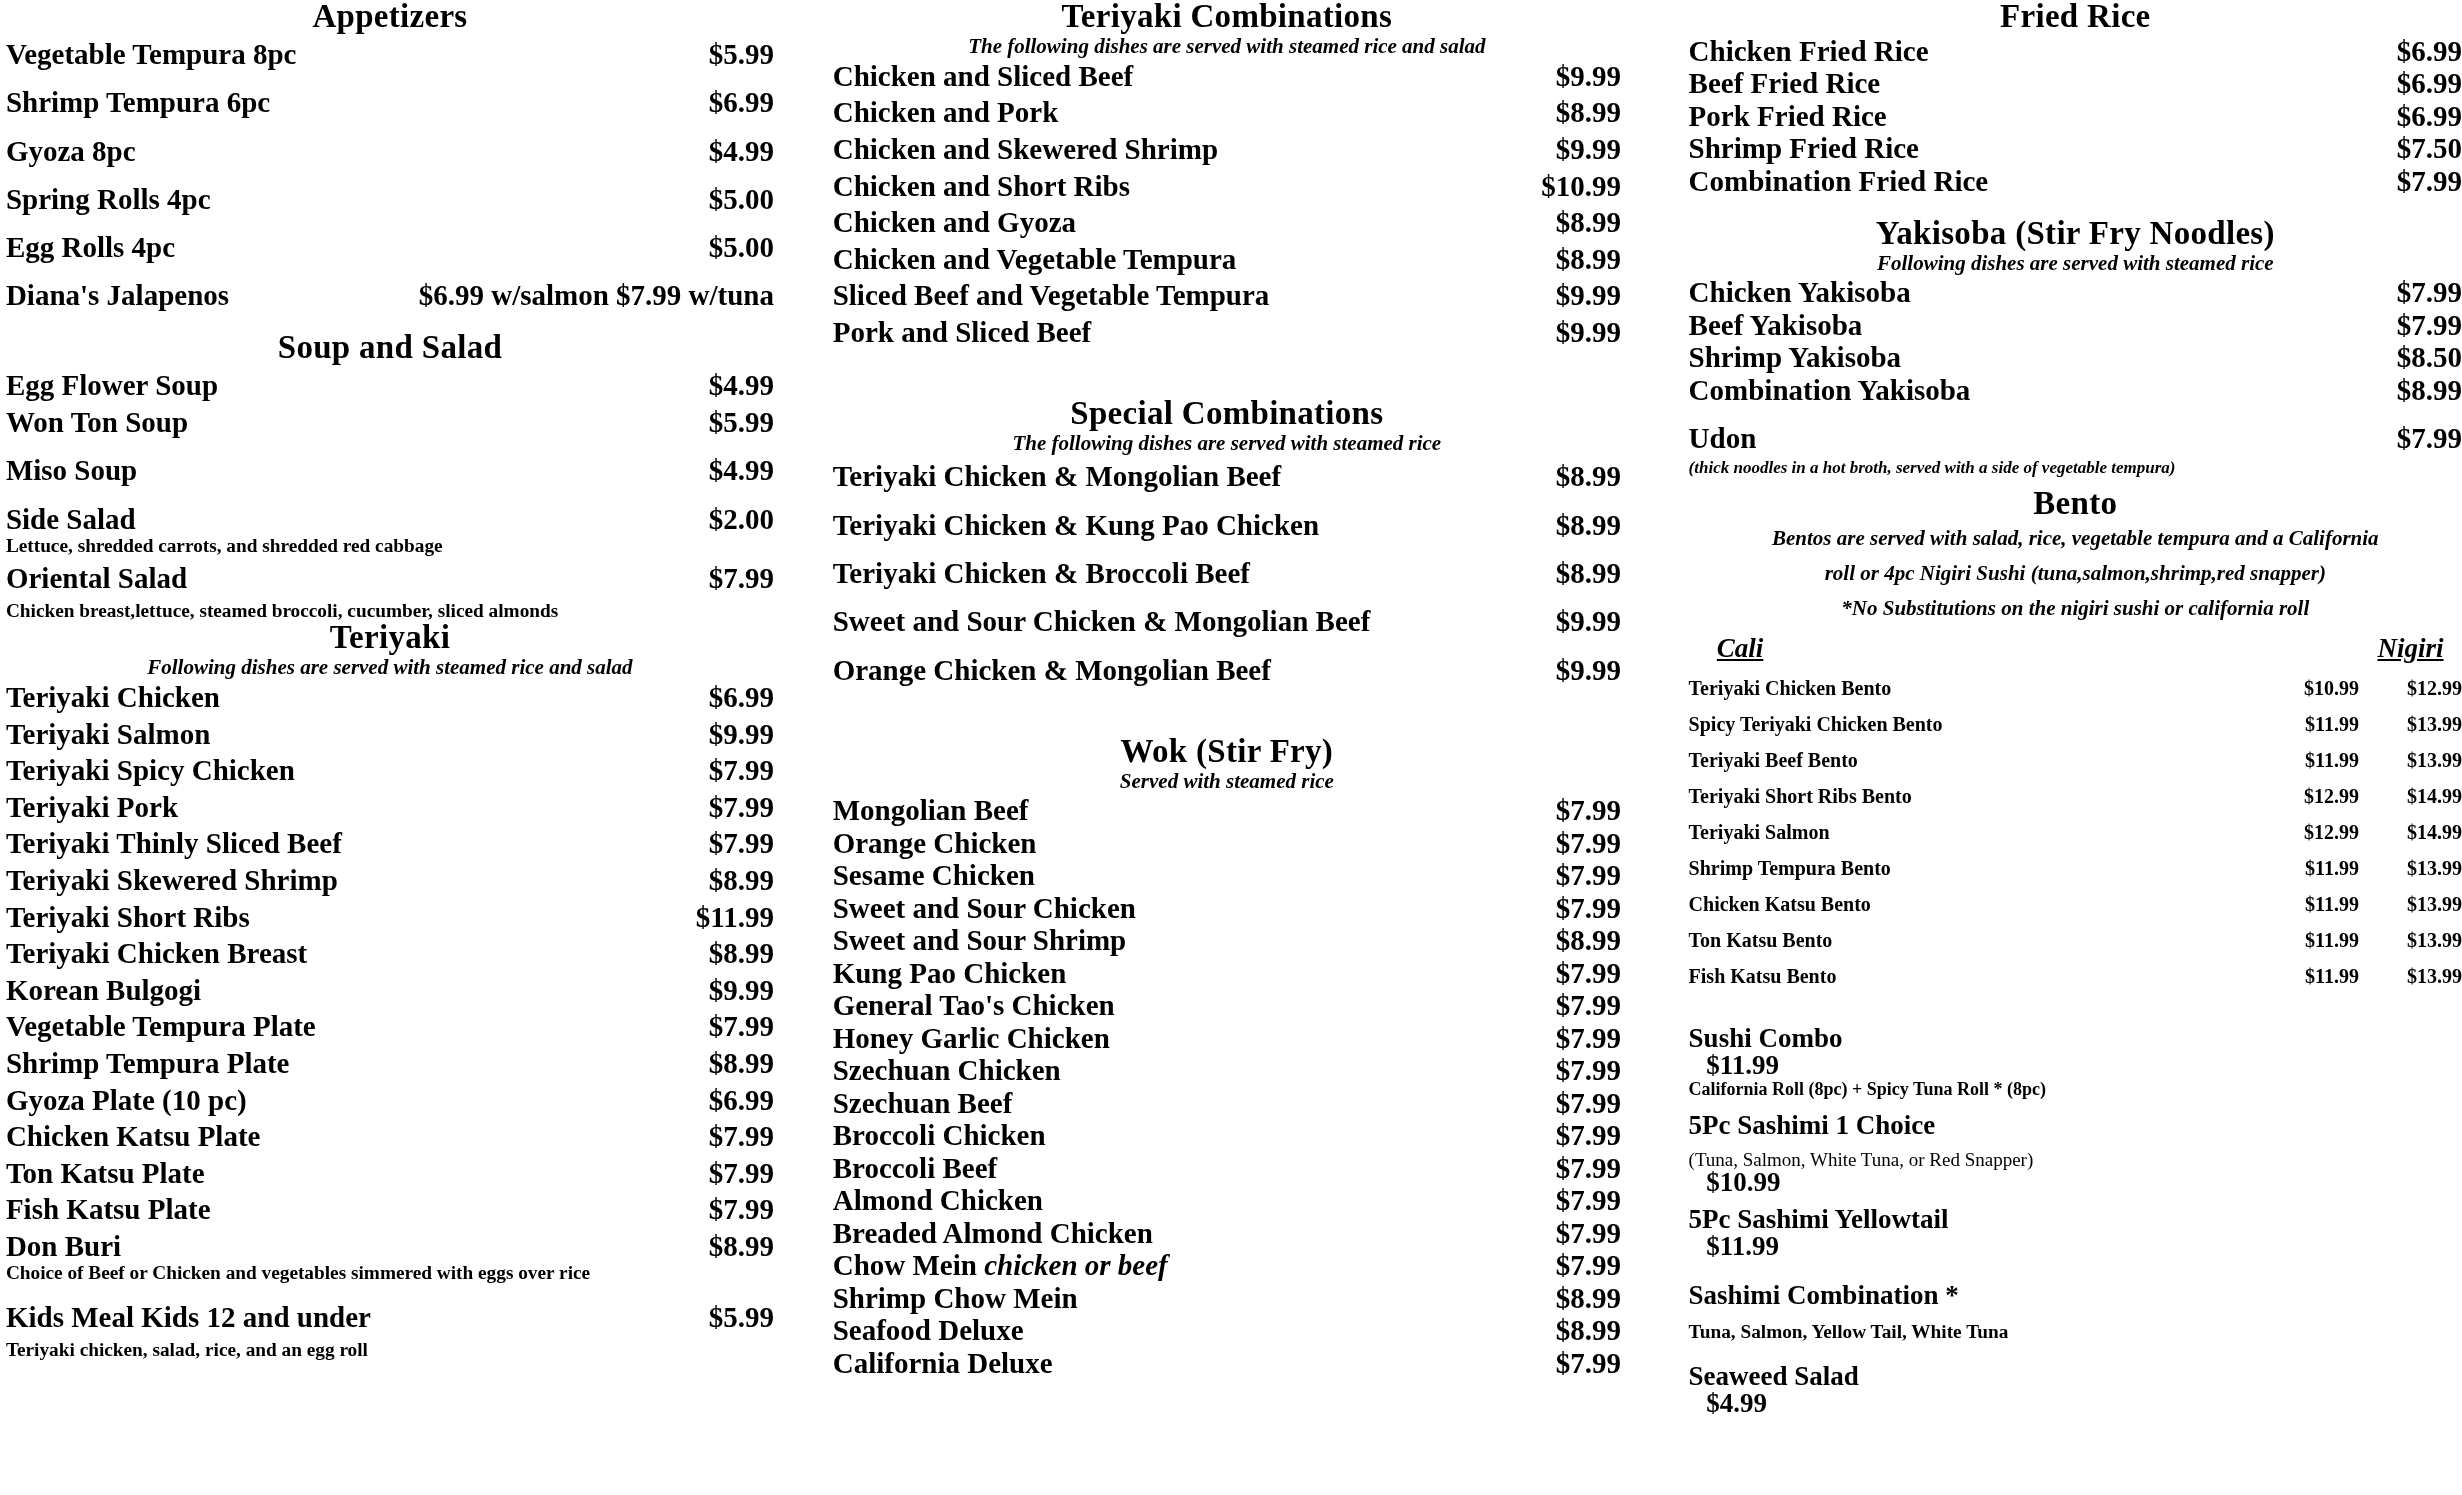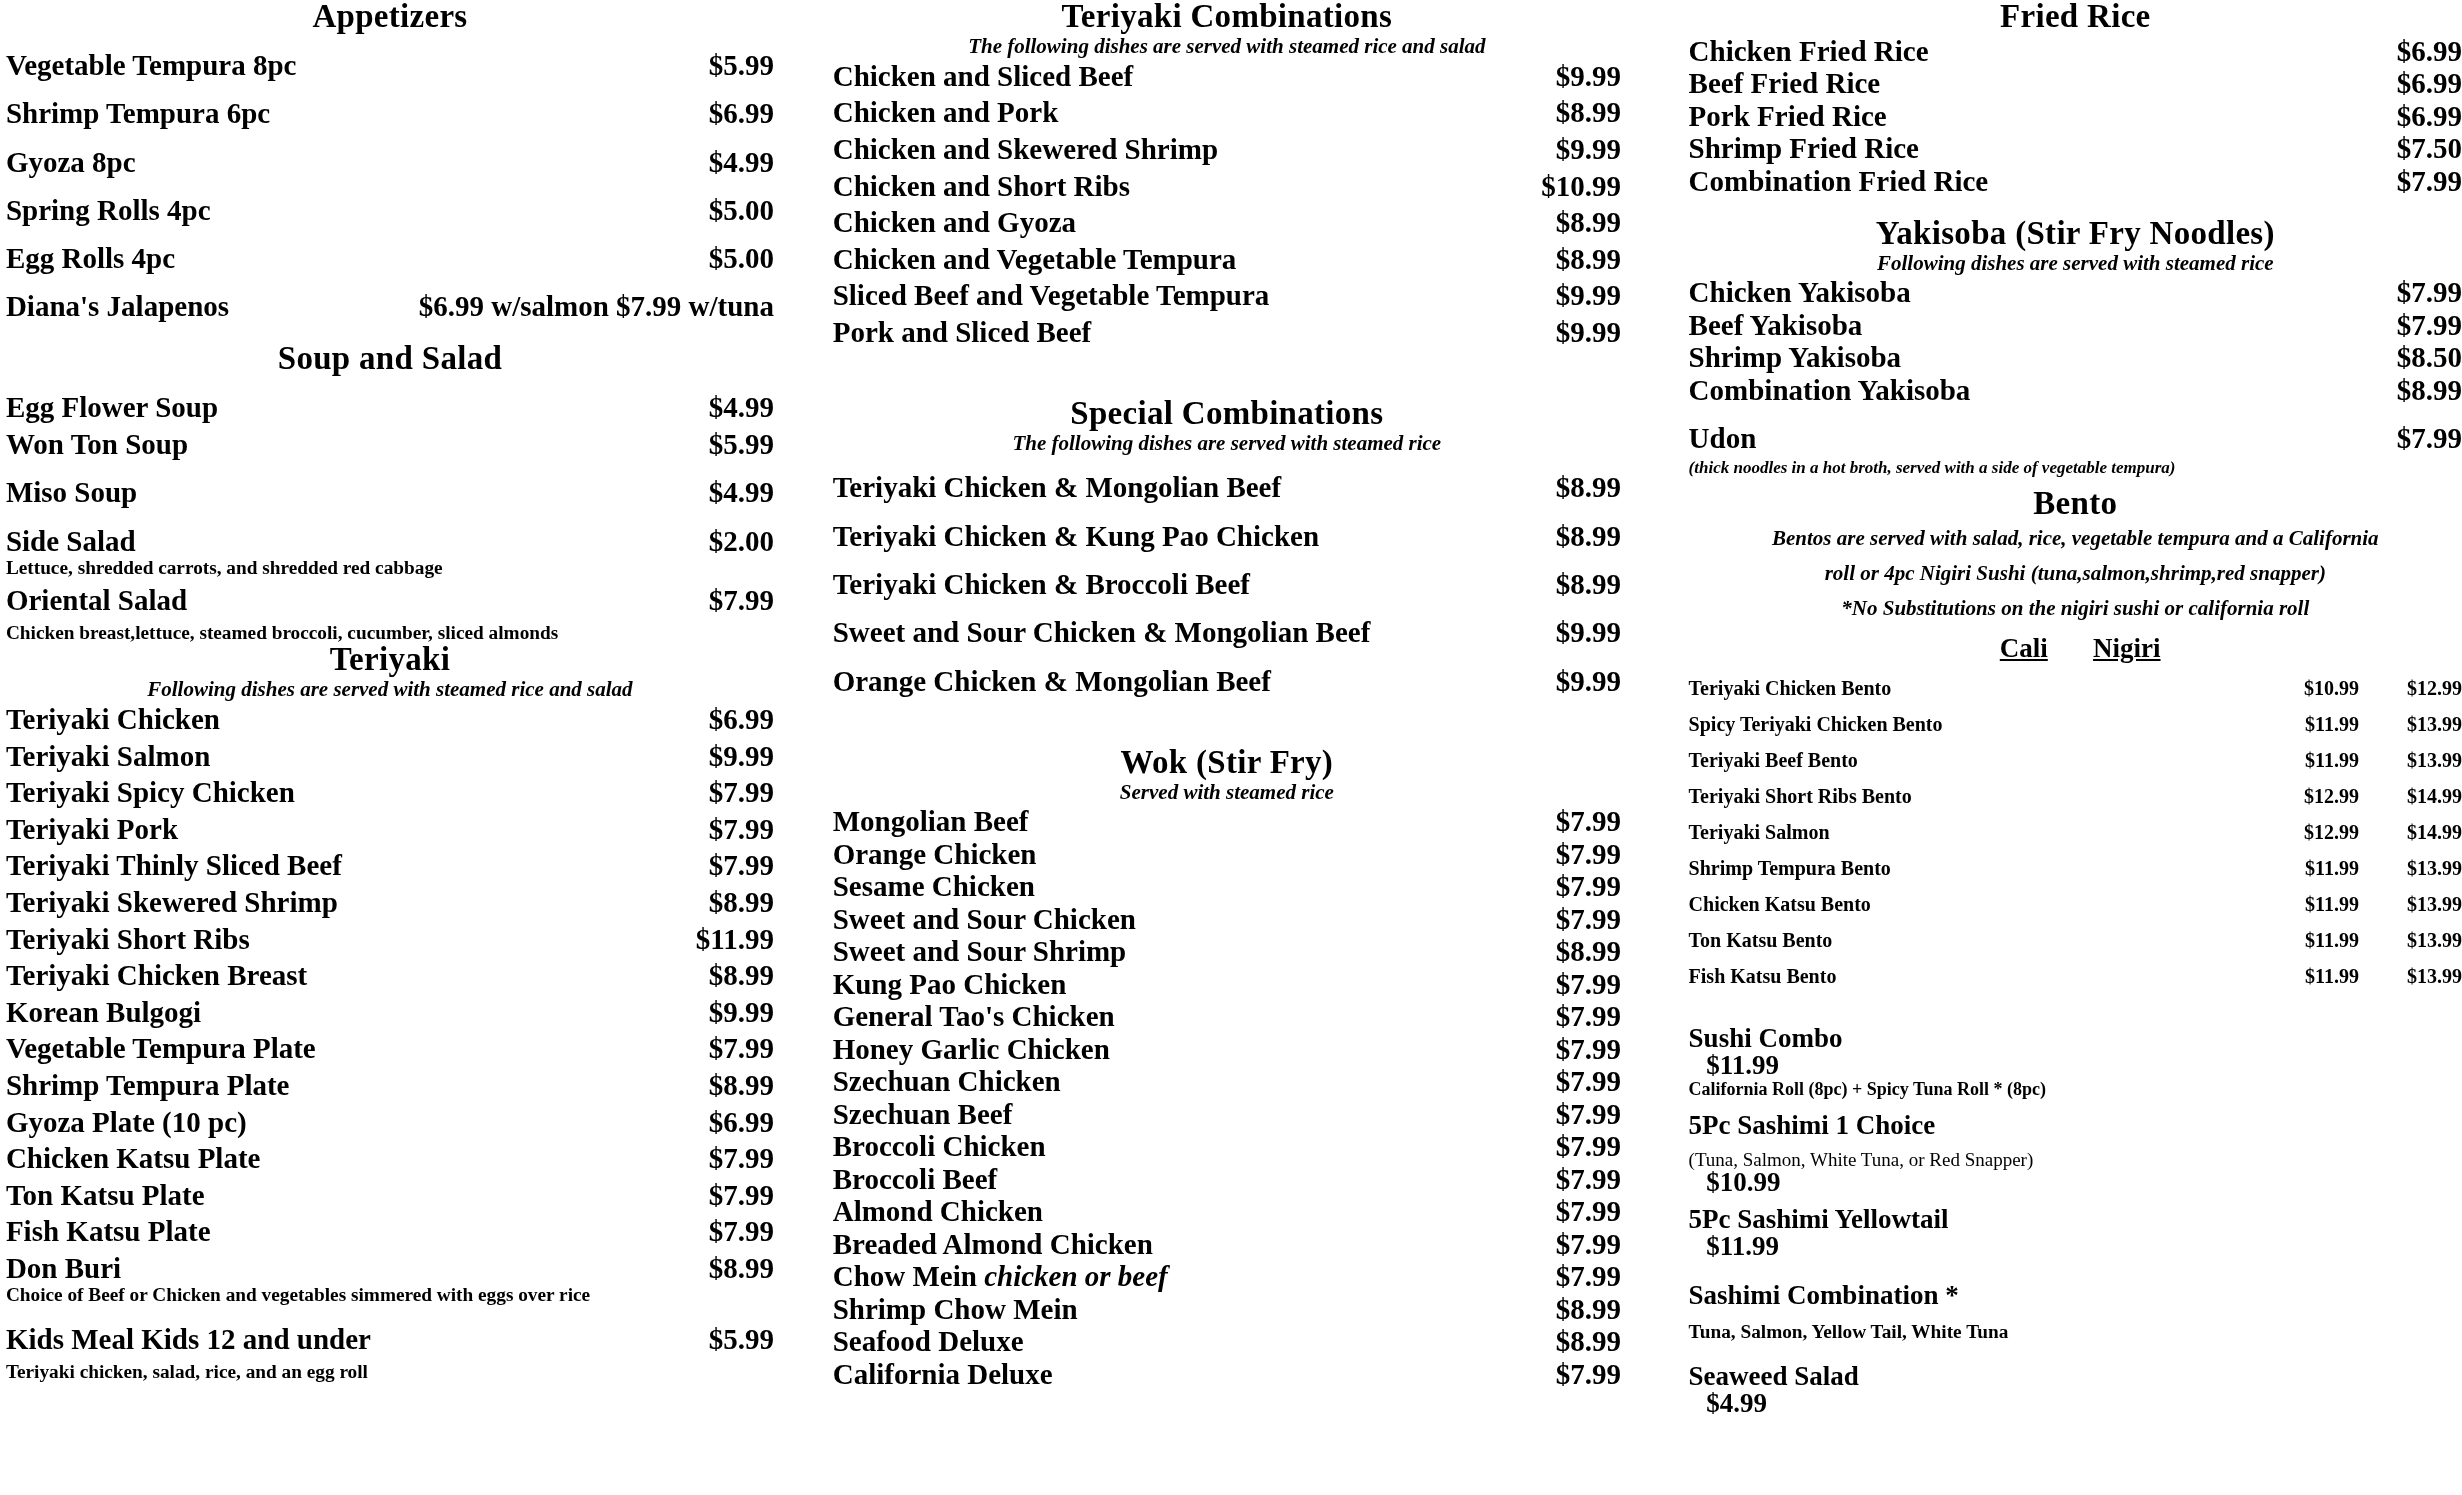--- a/index.html
+++ b/index.html
@@ -61,43 +61,44 @@
     font-weight: bold;
     line-height: 1.0;
     white-space: nowrap;
   }
   .row .nm  { flex: 0 1 auto; }
   .row .pr  { flex: 0 0 auto; text-align: right; padding-left: 17.6px; }
 
   .row.tight   { margin-top: 7.6px; }
   .row.reg     { margin-top: 19.3px; }
   .row.snug    { margin-top: 3.5px; }
-  .row.first   { margin-top: 18px; gap: 41px; }
+  .row.first   { margin-top: 7px; gap: 41px; }
 
   .desc {
     font-size: 19.3px;
     font-weight: bold;
     line-height: 1.05;
     margin: 2.3px 0 0 0;
     white-space: nowrap;
   }
   .desc.sp { margin-top: 8.2px; }
 
   .spacer-s { height: 10.6px; }
   .spacer-m { height: 21px; }
   .spacer-xl { height: 50px; }
 
   
   .bento-head {
     display: flex;
-    justify-content: center;
+    justify-content: space-between;
     font-size: 27px;
     font-weight: bold;
     line-height: 1.0;
     margin-top: 15.2px;
+    font-style: italic;
   }
   .bento-head span {
     width: 103px;
     text-align: center;
     text-decoration: underline;
   }
   .bento-row {
     display: flex;
     align-items: baseline;
     font-size: 20px;

